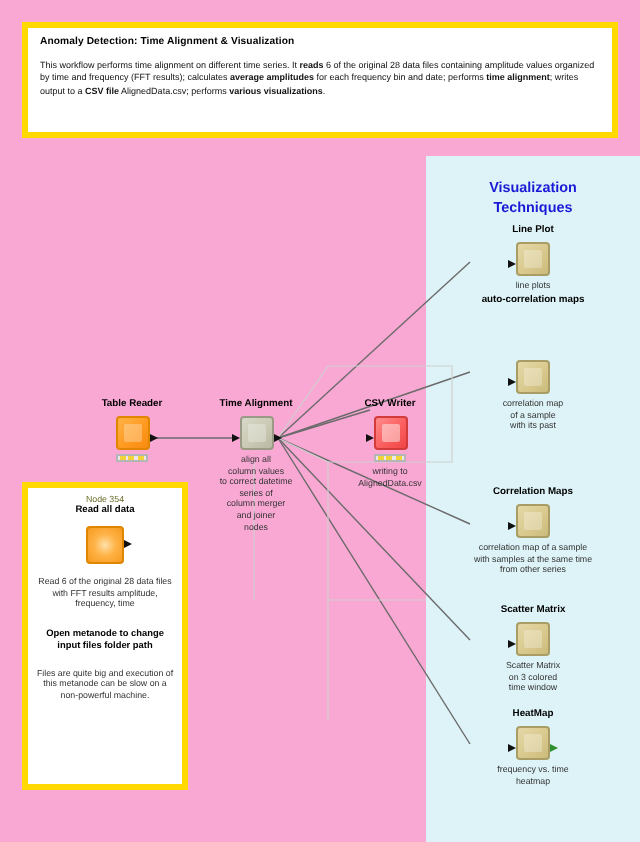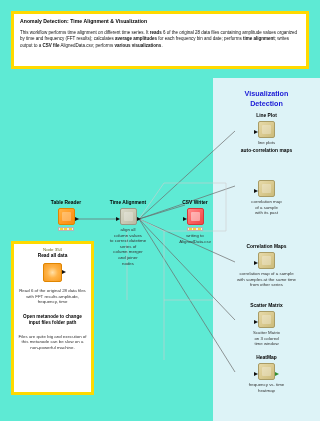--- a/index.html
+++ b/index.html
@@ -2,21 +2,21 @@
 <html><head>
 <meta charset="utf-8">
 <style>
   * { box-sizing: border-box; margin: 0; padding: 0; }
   html, body {
     width: 320px; height: 421px;
     background: #f2f2ee;
     font-family: "Liberation Sans", sans-serif;
     overflow: hidden;
   }
-  #canvas { position: relative; width: 320px; height: 421px; background: #5eead4; }
+  #canvas { position: relative; width: 320px; height: 421px; background: #f9a8d4; }
 
   
   .desc-box {
     position: absolute; left: 11px; top: 11px;
     width: 298px; height: 58px;
     background: #ffffff;
     border: 3px solid #ffd900;
     padding: 4px 5px 3px 6px;
   }
   .desc-title {
@@ -98,21 +98,21 @@
   svg.links { position: absolute; left:0; top:0; width:320px; height:421px; pointer-events:none; }
 </style>
 </head>
 <body>
 
 <div id="canvas">
 
   <div class="viz-panel">
     <div class="viz-title">
       <div>Visualization</div>
-      <div>Detection</div>
+      <div>Techniques</div>
     </div>
   </div>
 
   <svg class="links">
 
     <line x1="66" y1="219" x2="116" y2="219" stroke="#6a6a6a" stroke-width="0.7"></line>
 
     <line x1="139" y1="219" x2="185" y2="205" stroke="#6a6a6a" stroke-width="0.7"></line>
     <line x1="139" y1="219" x2="235" y2="131" stroke="#6a6a6a" stroke-width="0.7"></line>
     <line x1="139" y1="219" x2="235" y2="186" stroke="#6a6a6a" stroke-width="0.7"></line>

